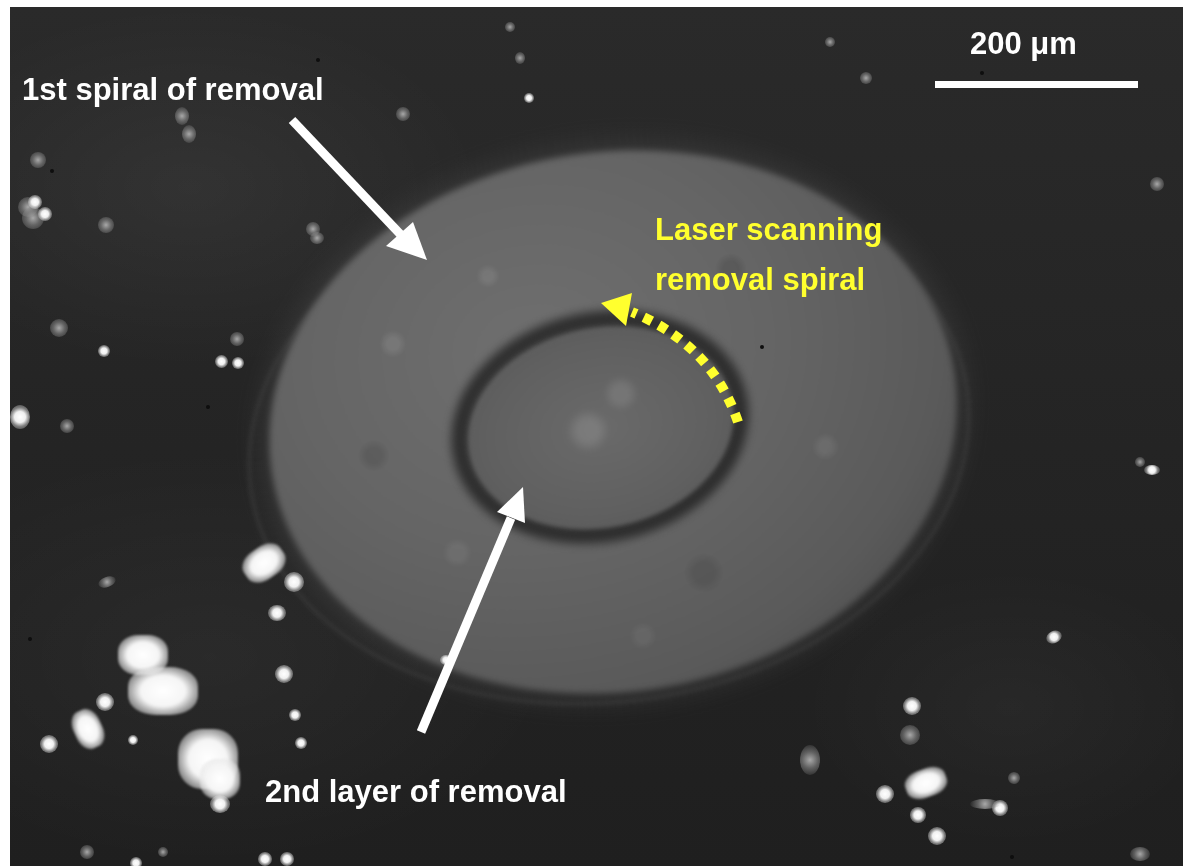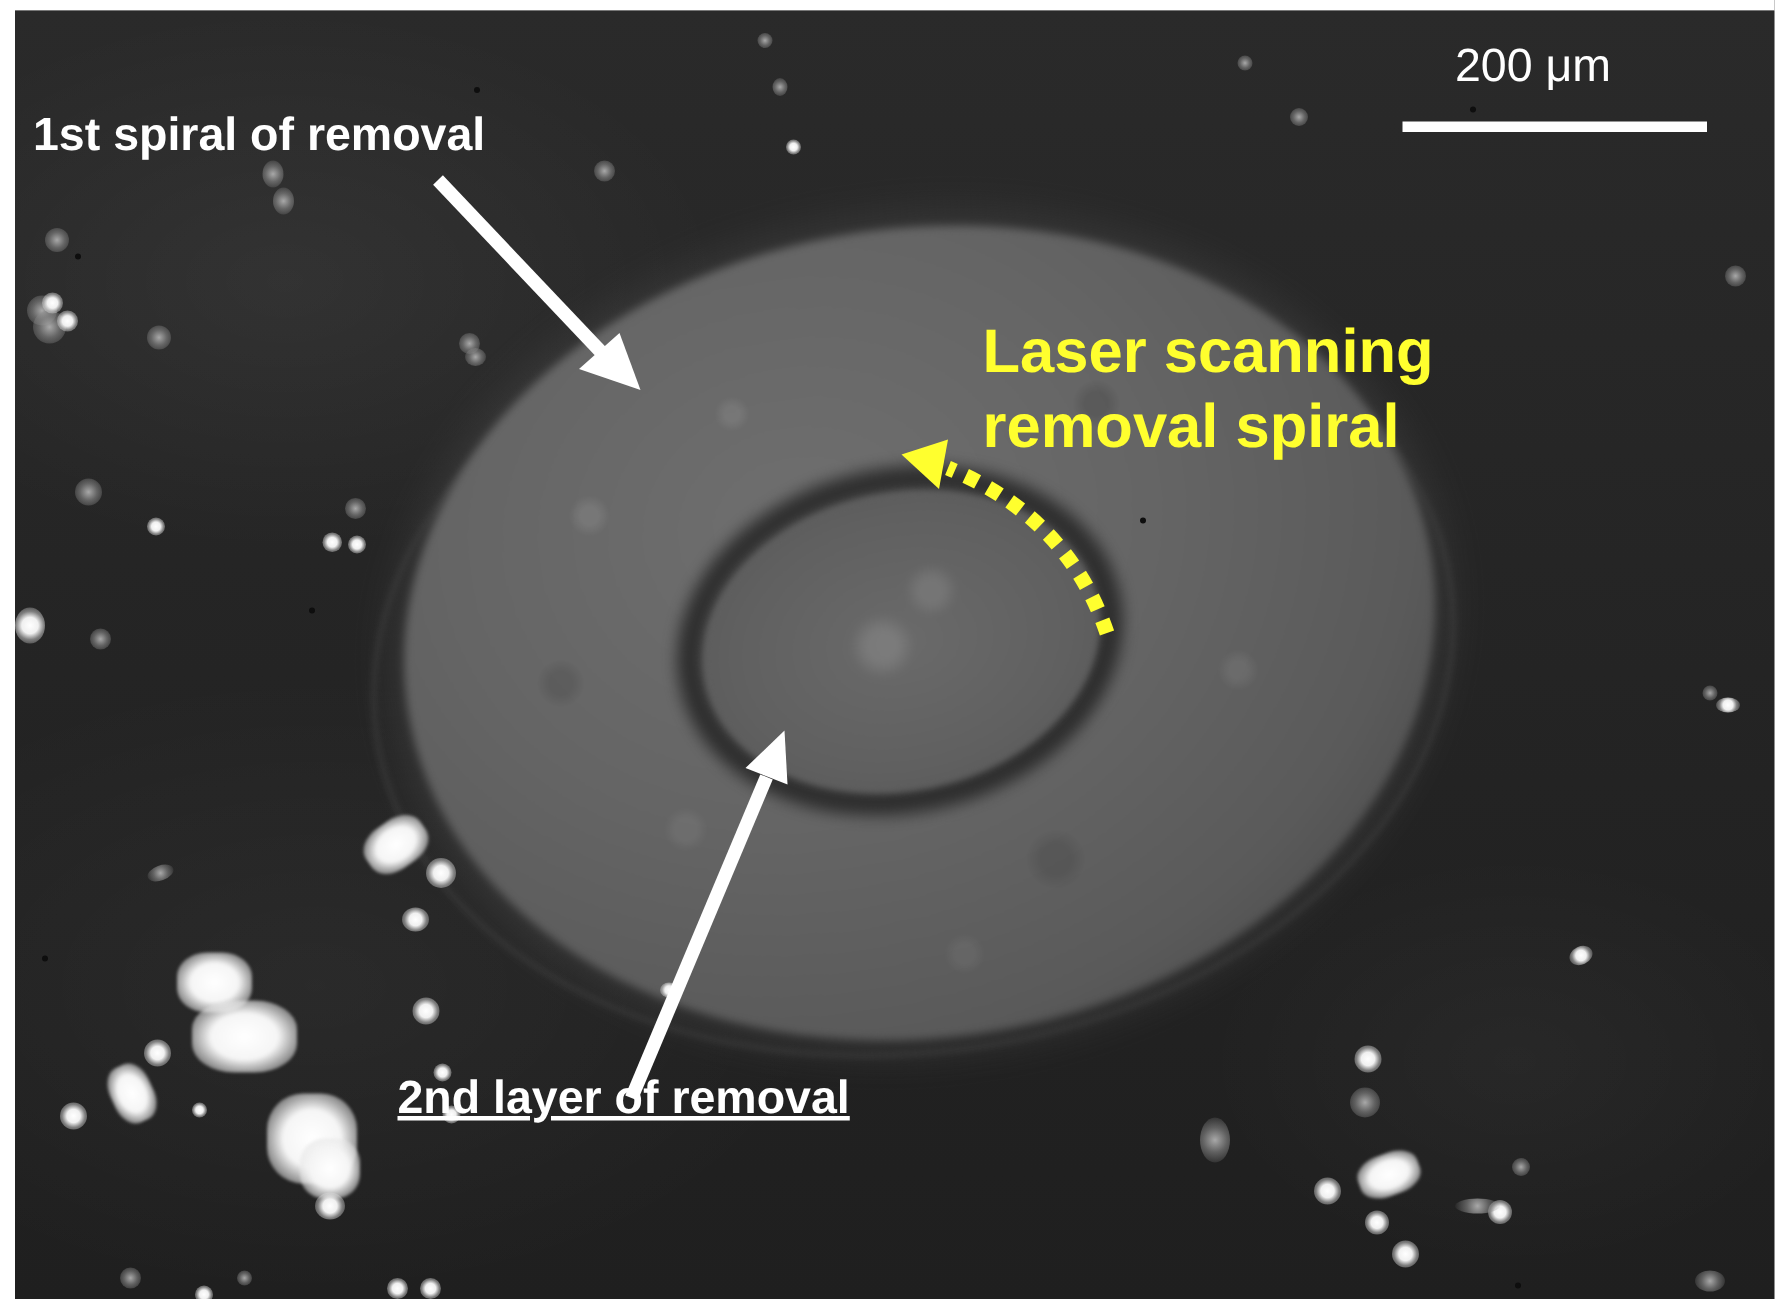--- a/index.html
+++ b/index.html
@@ -134,28 +134,28 @@
       font-weight: bold;
       white-space: nowrap;
       line-height: 1;
     }
     .label-white {
       color: #ffffff;
       font-size: 31px;
     }
     .label-yellow {
       color: #ffff2e;
-      font-size: 41px;
+      font-size: 31px;
     }
     .scalebar-text {
       position: absolute;
       left: 970px;
       top: 28px;
       color: #ffffff;
-      font-weight: normal;
+      font-weight: bold;
       font-size: 31px;
       line-height: 1;
     }
     .scalebar-line {
       position: absolute;
       left: 935px;
       top: 81px;
       width: 203px;
       height: 7px;
       background: #ffffff;
@@ -267,18 +267,18 @@
     <polygon points="523,487 525,523 497,512" fill="#ffffff"></polygon>
   </g>
 
   <g>
     <path d="M 738 422 Q 712 345 632 312" fill="none" stroke="#ffff2e" stroke-width="10" stroke-dasharray="9 8"></path>
     <polygon points="601,303 632,293 626,326" fill="#ffff2e"></polygon>
   </g>
 </svg>
 
 <div class="label label-white" style="left:22px;top:74px;">1st spiral of removal</div>
-<div class="label label-white" style="left:265px;top:716px;text-decoration:underline;">2nd layer of removal</div>
+<div class="label label-white" style="left:265px;top:776px;">2nd layer of removal</div>
 <div class="label label-yellow" style="left:655px;top:214px;">Laser scanning</div>
 <div class="label label-yellow" style="left:655px;top:264px;">removal spiral</div>
 
 <div class="scalebar-text">200 μm</div>
 <div class="scalebar-line"></div>
 
 </body></html>

